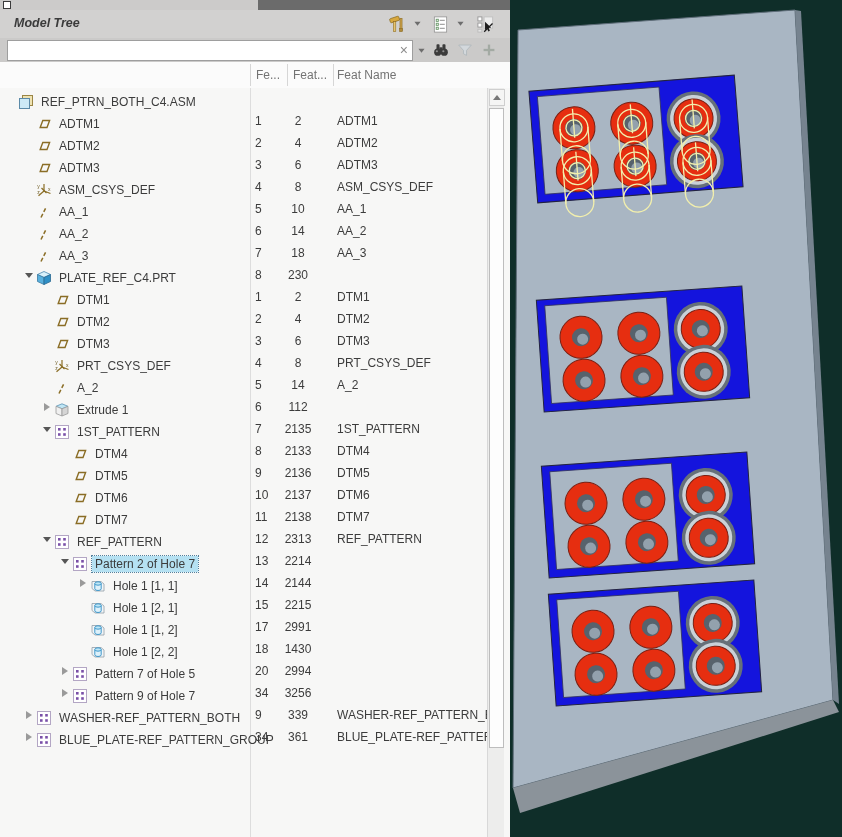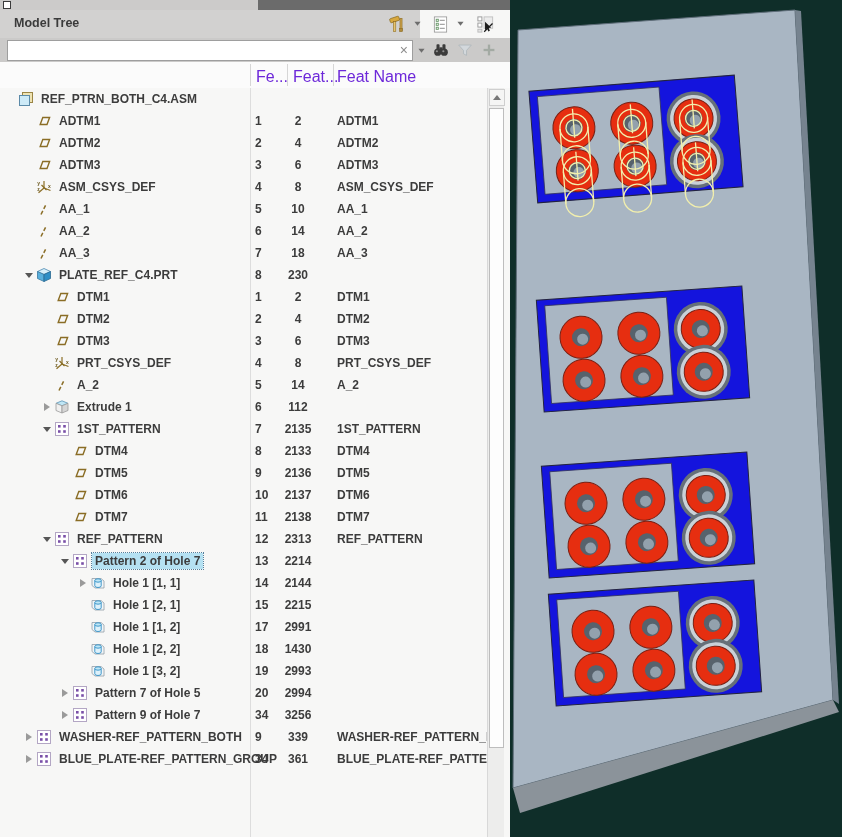--- a/index.html
+++ b/index.html
@@ -3,41 +3,41 @@
 <meta charset="utf-8">
 <style>
   html,body{margin:0;padding:0;background:#888;}
   #screen{position:relative;width:842px;height:837px;overflow:hidden;
           font-family:"Liberation Sans",sans-serif;background:#f7f7f6;}
   
   #panel{position:absolute;left:0;top:0;width:510px;height:837px;background:#f7f7f6;}
   .tabstrip{position:absolute;left:0;top:0;width:510px;height:10px;background:#6b6b6b;}
   .tabstrip .tab{position:absolute;left:0;top:0;width:258px;height:10px;background:#cccbca;}
   .tabstrip .tabicon{position:absolute;left:3px;top:1px;width:6px;height:6px;background:#fff;border:1px solid #3a3a3a;}
-  .titlebar{position:absolute;left:0;top:10px;width:420px;height:28px;background:#d2d1d0;border-bottom:1px solid #c2c1c0;}
+  .titlebar{position:absolute;left:0;top:10px;width:510px;height:28px;background:#d2d1d0;border-bottom:1px solid #c2c1c0;font-style:italic;}
   .title{position:absolute;left:14px;top:6px;font-size:12.5px;font-weight:bold;color:#3b3b3b;}
   .tbtn{position:absolute;top:3px;width:22px;height:22px;display:flex;align-items:center;justify-content:center;}
   .tbtn svg{width:19px;height:19px;display:block;}
   .caretbtn{position:absolute;top:10px;width:10px;height:8px;}
   .caretbtn svg{width:9px;height:7px;display:block;}
   .searchrow{position:absolute;left:0;top:38px;width:510px;height:24px;background:#cbcac9;}
   .searchbox{position:absolute;left:7px;top:2px;width:404px;height:19px;background:#fff;border:1px solid #9e9e9e;}
   .searchbox input{position:absolute;left:2px;top:1px;width:370px;height:15px;border:none;outline:none;font-size:12px;background:transparent;}
   .clearx{position:absolute;right:4px;top:1px;color:#8d8d8d;font-size:14px;line-height:16px;cursor:default;}
   .srbtn{position:absolute;top:2px;width:20px;height:20px;display:flex;align-items:center;justify-content:center;}
   .srbtn svg{width:18px;height:18px;display:block;}
   
-  .colhdr{position:absolute;left:0;top:62px;width:510px;height:26px;background:#fbfbfb;border-bottom:2px solid #0ea5e9;font-size:16px;color:#6d28d9;}
+  .colhdr{position:absolute;left:0;top:62px;width:510px;height:26px;background:#fbfbfb;border-bottom:2px solid #0ea5e9;font-size:12px;color:#737373;}
   .colhdr span{position:absolute;top:6px;}
   .ch-fe{left:256px;} .ch-feat{left:293px;} .ch-name{left:337px;}
   .hdiv{position:absolute;top:2px;bottom:2px;width:1px;background:#d6d6d6;}
   
   #tree{position:absolute;left:0;top:88px;width:510px;height:749px;background:#f7f7f6;overflow:hidden;}
   #tree .vline{position:absolute;left:250px;top:0;bottom:0;width:1px;background:#dddddd;}
-  .trow{position:relative;height:22px;display:flex;align-items:center;font-size:12px;color:#3c3c3c;white-space:nowrap;font-weight:bold;}
+  .trow{position:relative;height:22px;display:flex;align-items:flex-end;font-size:12px;color:#3c3c3c;white-space:nowrap;}
   .arr{width:14px;flex:0 0 14px;height:22px;display:flex;align-items:center;justify-content:center;}
   .arr.open::before{content:"";width:0;height:0;border-left:4px solid transparent;border-right:4px solid transparent;border-top:5px solid #565656;}
   .arr.closed::before{content:"";width:0;height:0;border-top:4px solid transparent;border-bottom:4px solid transparent;border-left:6px solid #9a9a9a;}
   .ticon{width:16px;height:16px;flex:0 0 16px;margin-right:4px;}
   .ticon svg{width:16px;height:16px;display:block;}
   .tlabel{padding:1px 3px;}
   .tlabel.sel{background:#b5e1f2;outline:1px dotted #54809c;}
   .cfe{position:absolute;left:255px;top:0;line-height:22px;}
   .cfeat{position:absolute;left:275px;width:46px;top:0;line-height:22px;text-align:center;}
   .cname{position:absolute;left:337px;right:23px;top:0;line-height:22px;overflow:hidden;}
@@ -522,35 +522,20 @@
             <span class="ticon">
               <svg viewBox="0 0 16 16">
                 <polygon points="2,3.5 11,3.5 14,6 14,13 5,13 2,10.5" fill="#f2f5f7" stroke="#93a0a8" stroke-width=".8"></polygon>
                 <path d="M4.8,5.5 L4.8,10.8 A3.2,1.7 0 0 0 11.2,10.8 L11.2,5.5" fill="#def1fa" stroke="#2f8fc6" stroke-width=".9"></path>
                 <ellipse cx="8" cy="5.5" rx="3.2" ry="1.7" fill="#bfe6f5" stroke="#2f8fc6" stroke-width=".9"></ellipse>
               </svg>
             </span>
             <span class="tlabel">Hole 1 [2, 2]</span>
             <span class="cfe">18</span>
             <span class="cfeat">1430</span>
-            <span class="cname"></span>
-          </div>
-          <div class="trow">
-            <span style="width: 76px; flex: 0 0 76px;"></span>
-            <span class="arr "></span>
-            <span class="ticon">
-              <svg viewBox="0 0 16 16">
-                <polygon points="2,3.5 11,3.5 14,6 14,13 5,13 2,10.5" fill="#f2f5f7" stroke="#93a0a8" stroke-width=".8"></polygon>
-                <path d="M4.8,5.5 L4.8,10.8 A3.2,1.7 0 0 0 11.2,10.8 L11.2,5.5" fill="#def1fa" stroke="#2f8fc6" stroke-width=".9"></path>
-                <ellipse cx="8" cy="5.5" rx="3.2" ry="1.7" fill="#bfe6f5" stroke="#2f8fc6" stroke-width=".9"></ellipse>
-              </svg>
-            </span>
-            <span class="tlabel">Hole 1 [3, 2]</span>
-            <span class="cfe">19</span>
-            <span class="cfeat">2993</span>
             <span class="cname"></span>
           </div>
           <div class="trow">
             <span style="width: 58px; flex: 0 0 58px;"></span>
             <span class="arr closed"></span>
             <span class="ticon">
               <svg viewBox="0 0 16 16">
                 <rect x="1.5" y="1.5" width="13" height="13" fill="#ffffff" stroke="#b3a6c4"></rect>
                 <rect x="4" y="4" width="2.6" height="2.6" fill="#7a50a8"></rect>
                 <rect x="9.2" y="4" width="2.6" height="2.6" fill="#7a50a8"></rect>

